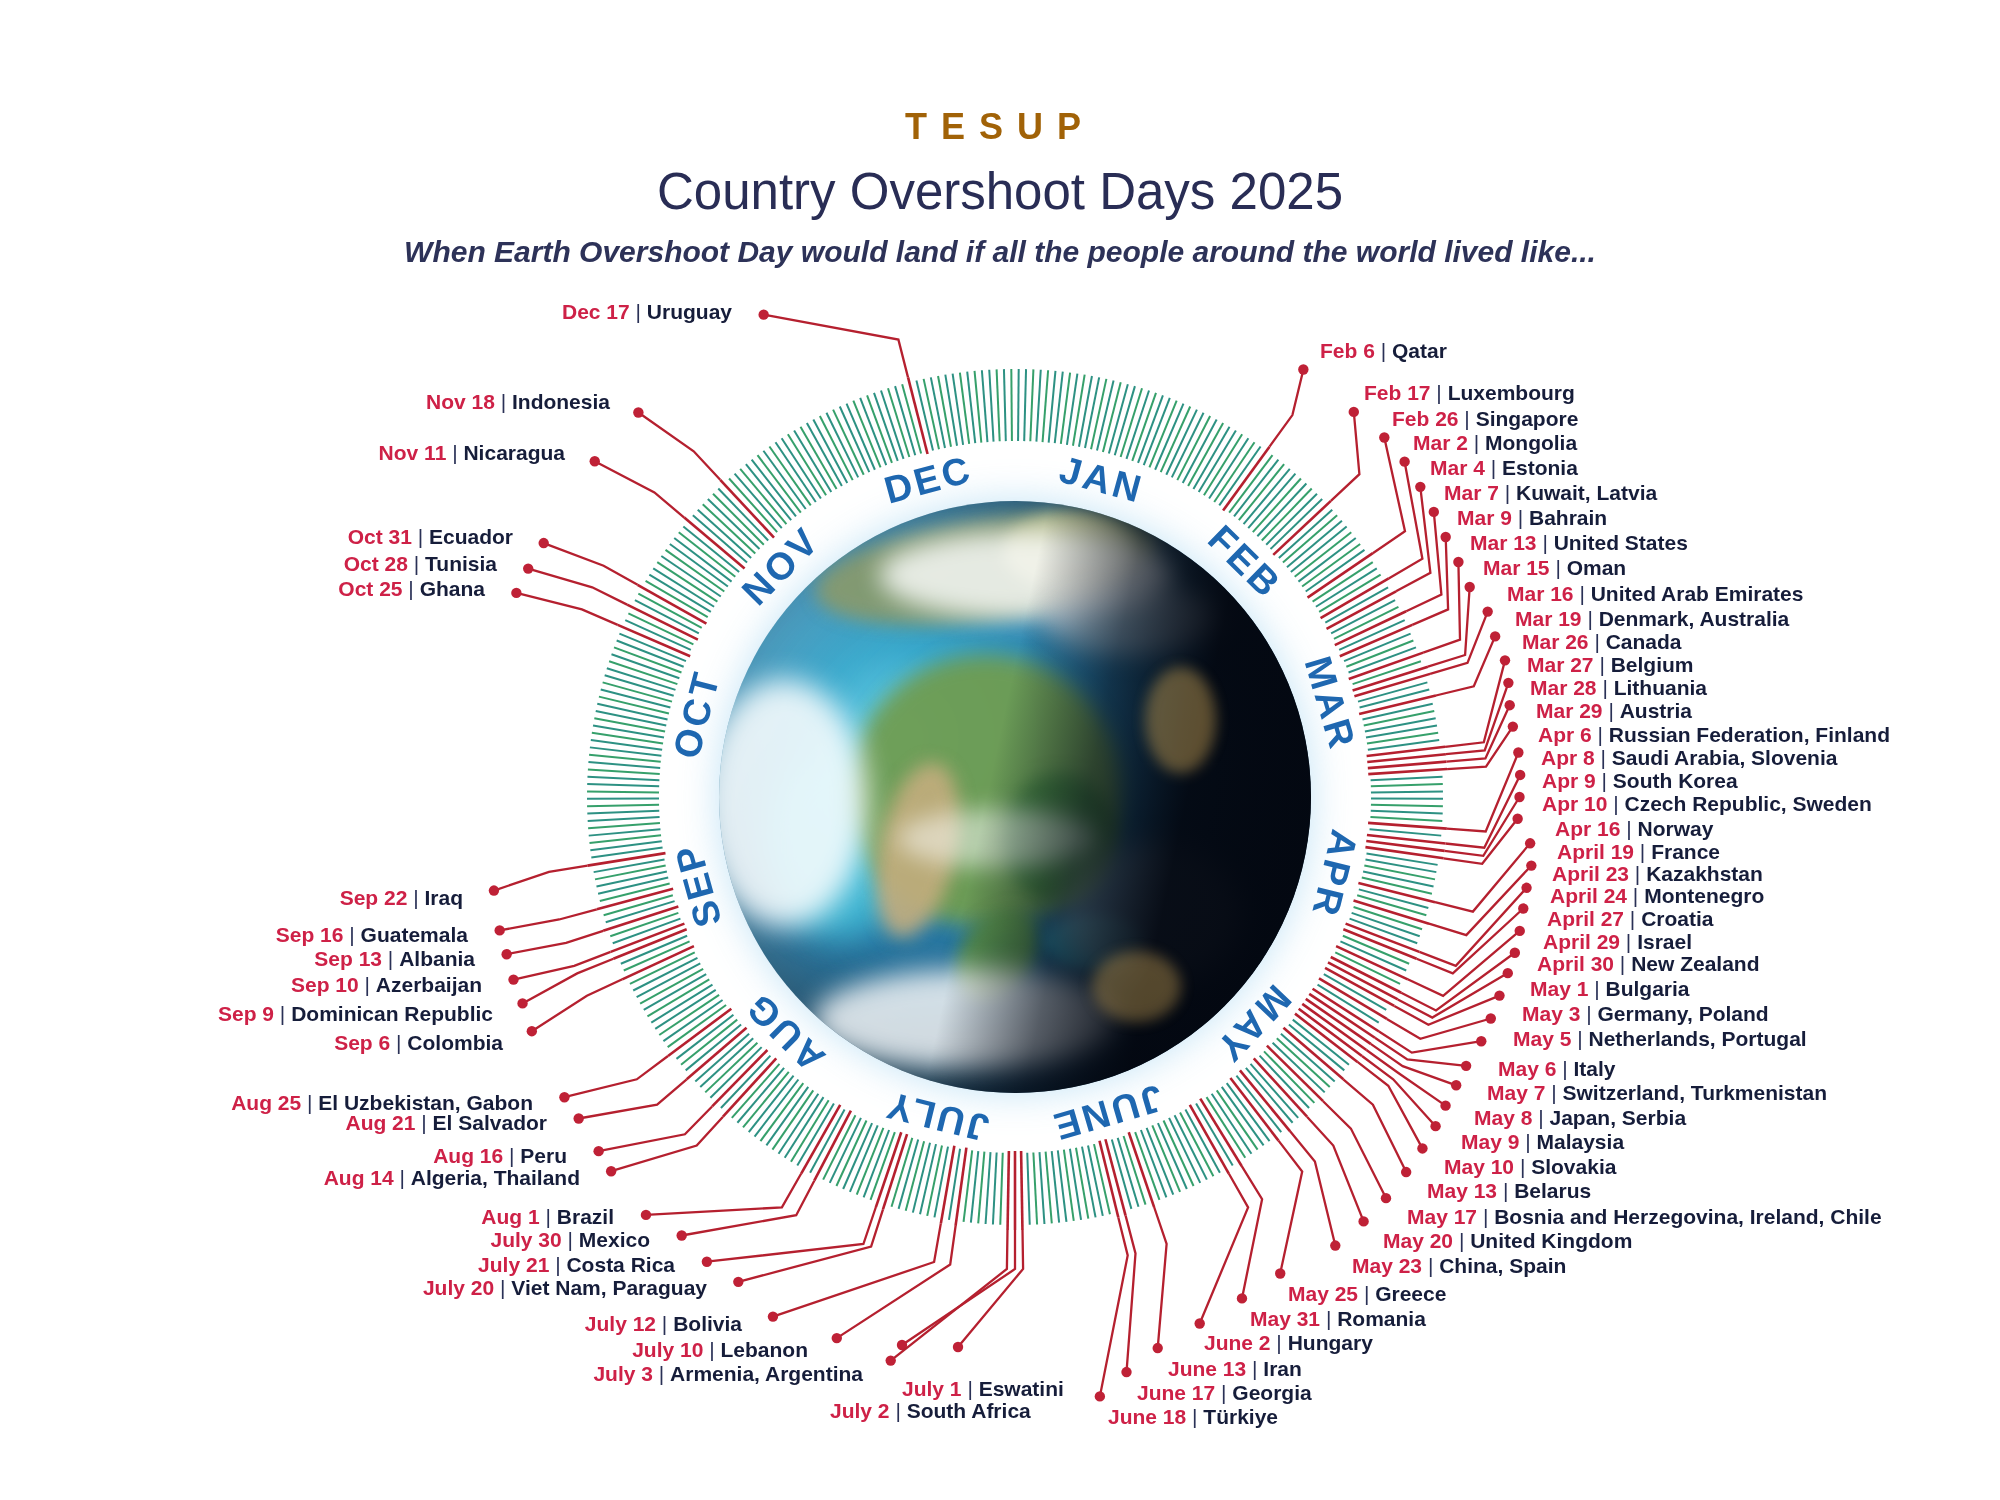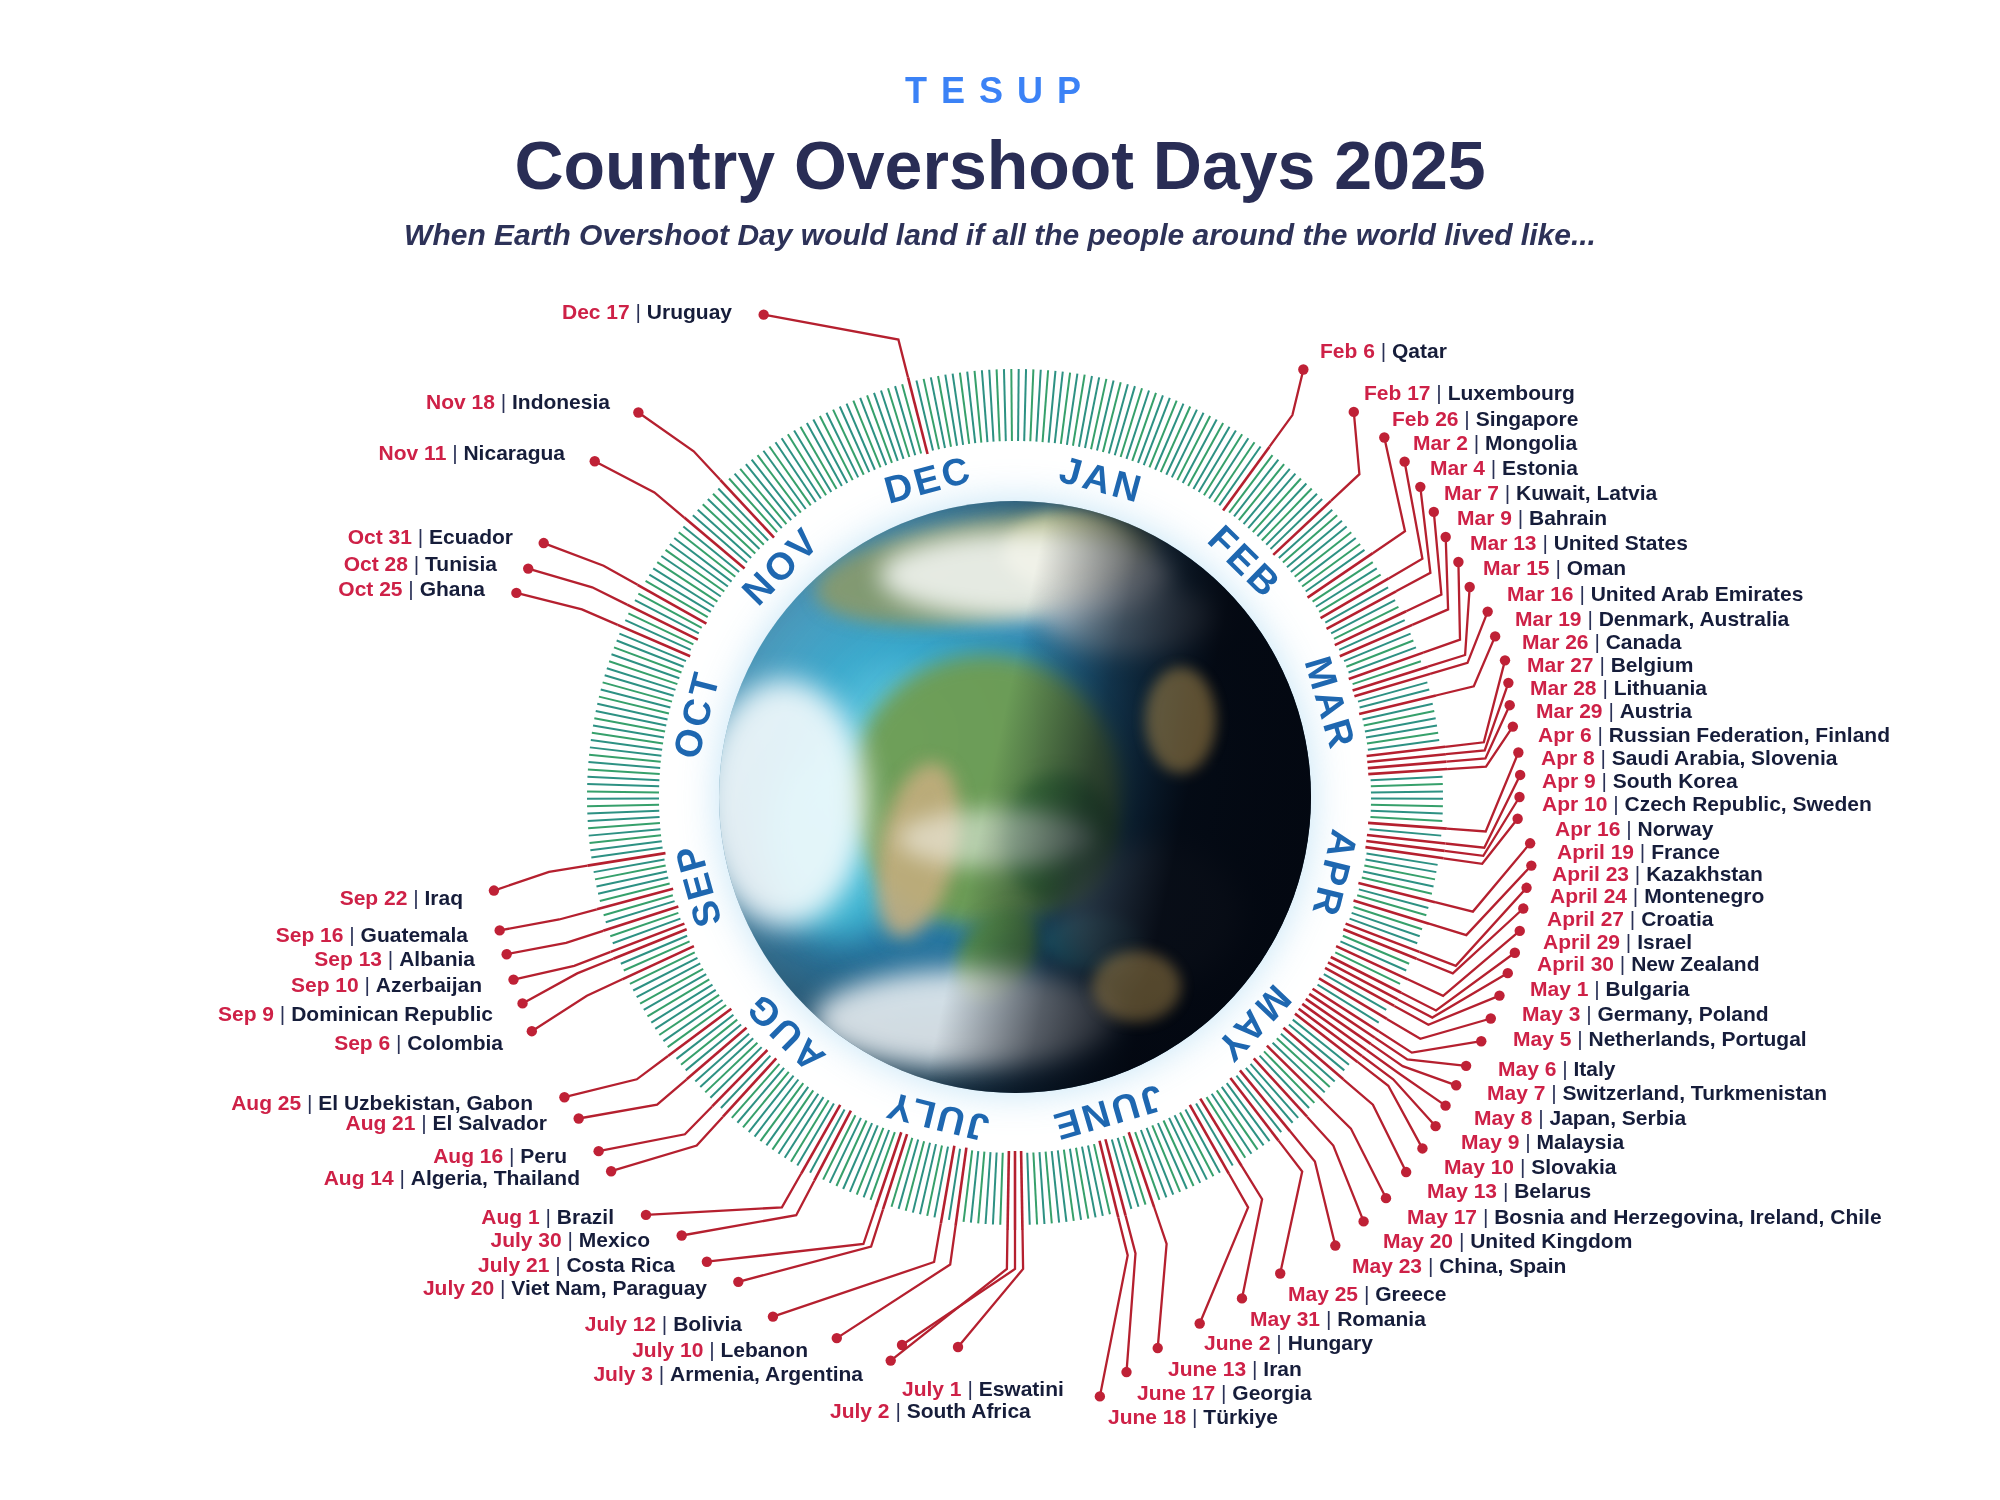--- a/index.html
+++ b/index.html
@@ -1,21 +1,21 @@
 <!DOCTYPE html>
 <html><head>
 <meta charset="utf-8">
 <style>
   html,body{margin:0;padding:0;background:#ffffff;}
   .stage{position:relative;width:2000px;height:1500px;background:#ffffff;overflow:hidden;
          font-family:"Liberation Sans","DejaVu Sans",sans-serif;}
   
   .hdr{position:absolute;left:0;right:0;top:0;text-align:center;}
-  .logo{margin-top:70px;font-size:36px;font-weight:bold;letter-spacing:14px;color:#3b82f6;}
-  .title{margin:14px 0 0 0;font-size:68px;font-weight:bold;letter-spacing:0px;color:#292d55;}
+  .logo{margin-top:106px;font-size:36px;font-weight:bold;letter-spacing:14px;color:#a16207;}
+  .title{margin:14px 0 0 0;font-size:51px;font-weight:normal;letter-spacing:0px;color:#292d55;}
   .subtitle{margin:14px 0 0 0;font-size:30px;font-weight:bold;color:#2d3258;font-style:italic;}
   
   .globe{position:absolute;left:719px;top:501px;width:592px;height:592px;border-radius:50%;
          overflow:hidden;
          background:radial-gradient(circle at 30% 40%, #6fd8ec 0%, #3aa9cc 16%, #2a7ba6 36%,
                     #1d5a80 54%, #123c58 72%, #0a2033 88%, #050d1a 100%);
          box-shadow:0 0 38px rgba(125,195,235,.45),
                     inset -70px -30px 110px rgba(0,0,5,.55),
                     inset 30px 25px 80px rgba(190,240,255,.25);}
   .globe .blob{position:absolute;border-radius:50%;}

